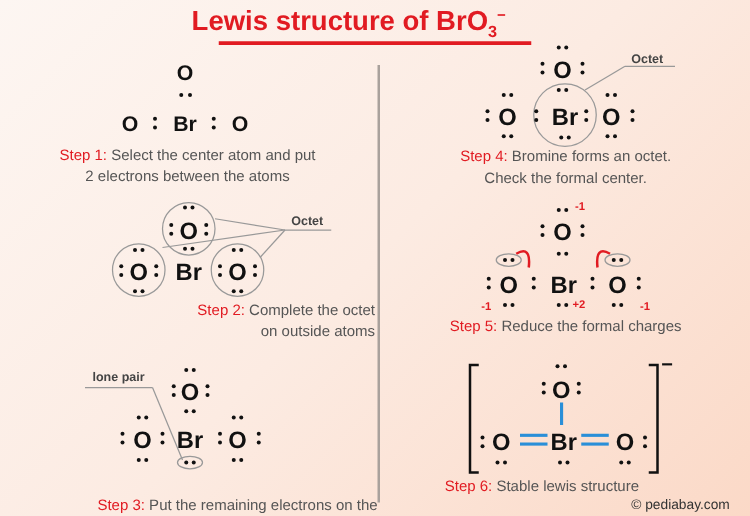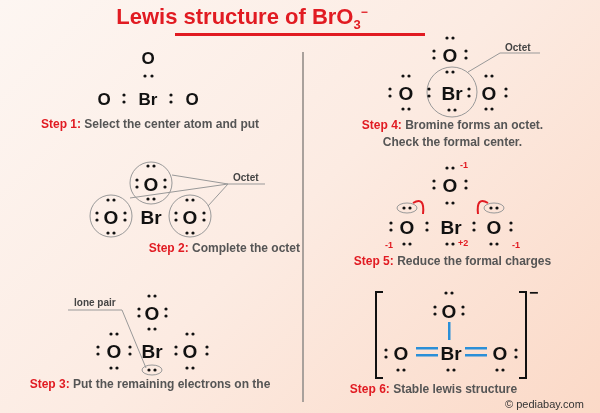--- a/index.html
+++ b/index.html
@@ -1,25 +1,25 @@
 <!DOCTYPE html>
 <html><head>
 <meta charset="utf-8">
 <style>
   html,body{margin:0;padding:0;}
   body{width:600px;height:413px;overflow:hidden;position:relative;
     background:linear-gradient(135deg,#fdf6f2 0%,#fcebe2 50%,#fbd9c7 100%);
     font-family:"Liberation Sans",sans-serif;color:#111;}
   .abs{position:absolute;}
-  .title{left:0;width:484px;top:4px;text-align:center;font-size:22px;font-weight:bold;color:#e11b22;}
+  .title{left:0;width:484px;top:4px;text-align:center;font-size:22px;font-weight:bold;color:#e11b22;padding-left:37px;}
   .title sub{font-size:13px;}
   .title sup{font-size:12px;}
   .title-line{left:175px;top:33px;width:250px;height:3px;background:#e11b22;}
   .divider{left:302px;top:52px;width:2px;height:350px;background:#a9a19c;}
-  .cap{font-size:12px;font-weight:bold;color:#555;text-align:center;line-height:17px;}
+  .cap{font-size:12px;font-weight:normal;color:#555;text-align:center;line-height:17px;}
   .cap .step{color:#e11b22;}
   .note{font-size:10px;color:#444;font-weight:bold;}
   .credit{font-size:11px;color:#333;}
   .ch{font-size:9px;color:#e11b22;font-weight:bold;}
   svg{position:absolute;left:0;top:0;}
 </style>
 </head>
 <body>
 
 <div class="abs title"><span>Lewis structure of BrO</span><sub>3</sub><sup>−</sup></div>
@@ -235,19 +235,19 @@
 
 <div class="abs note" style="left:233px;top:172px;">Octet</div>
 <div class="abs note" style="left:74px;top:297px;">lone pair</div>
 <div class="abs note" style="left:505px;top:42px;">Octet</div>
 <div class="abs ch" style="left:460px;top:160px;">-1</div>
 <div class="abs ch" style="left:385px;top:240px;">-1</div>
 <div class="abs ch" style="left:458px;top:238px;">+2</div>
 <div class="abs ch" style="left:512px;top:240px;">-1</div>
 <div class="abs" style="left:529px;top:284px;font-size:16px;font-weight:bold;">−</div>
 
-<div class="abs cap" style="left:0;width:300px;top:116px;"><span class="step">Step 1:</span> <span>Select the center atom and put</span><br></div>
-<div class="abs cap" style="left:0;width:300px;top:240px;text-align:right;"><span class="step">Step 2:</span> <span>Complete the octet</span><br></div>
-<div class="abs cap" style="left:0;width:300px;top:376px;"><span class="step">Step 3:</span> <span>Put the remaining electrons on the</span><br></div>
+<div class="abs cap" style="left:0;width:300px;top:116px;"><span class="step">Step 1:</span> <span>Select the center atom and put</span><br><span>2 electrons between the atoms</span></div>
+<div class="abs cap" style="left:0;width:300px;top:240px;text-align:right;"><span class="step">Step 2:</span> <span>Complete the octet</span><br><span>on outside atoms</span></div>
+<div class="abs cap" style="left:0;width:300px;top:396px;padding-left:40px;"><span class="step">Step 3:</span> <span>Put the remaining electrons on the</span><br></div>
 <div class="abs cap" style="left:305px;width:295px;top:117px;"><span class="step">Step 4:</span> <span>Bromine forms an octet.</span><br><span>Check the formal center.</span></div>
 <div class="abs cap" style="left:305px;width:295px;top:253px;"><span class="step">Step 5:</span> <span>Reduce the formal charges</span></div>
 <div class="abs cap" style="left:305px;width:257px;top:381px;"><span class="step">Step 6:</span> <span>Stable lewis structure</span></div>
 <div class="abs credit" style="left:505px;top:398px;">© pediabay.com</div>
 
 </body></html>

